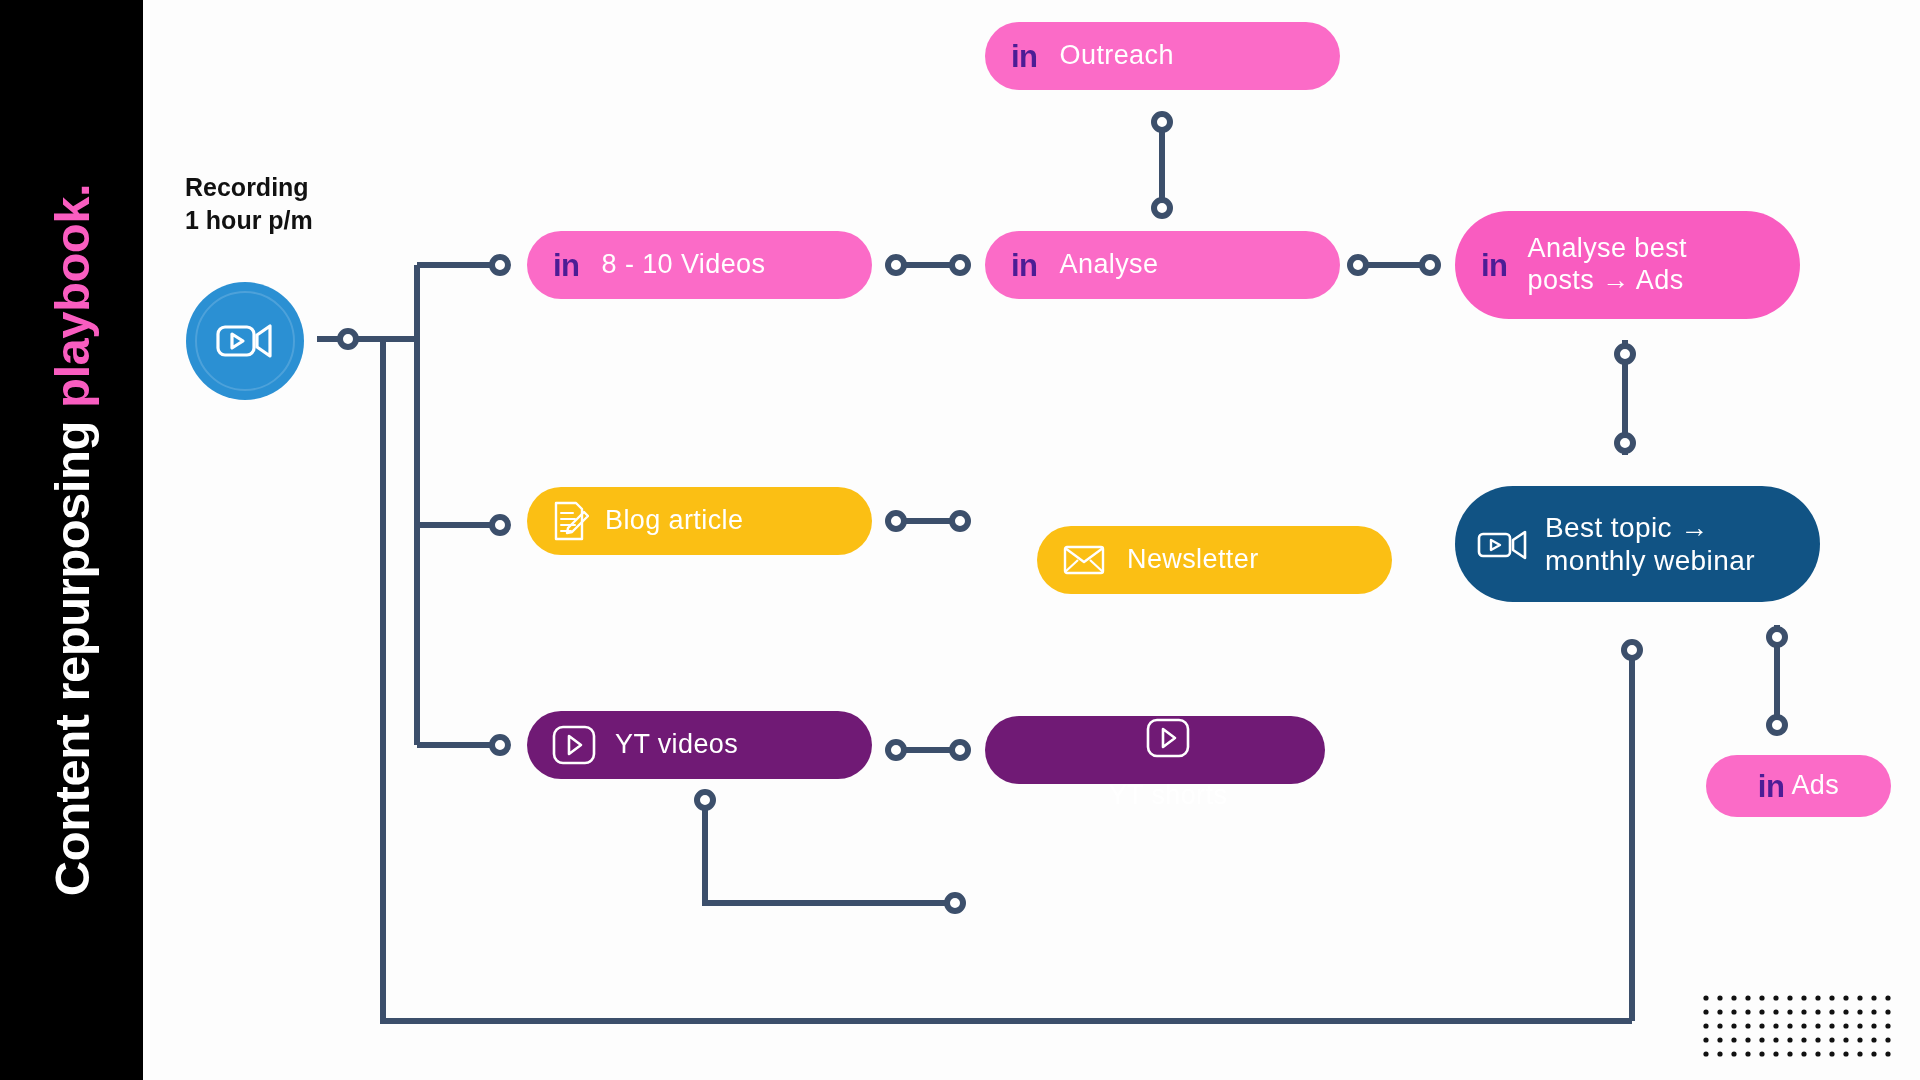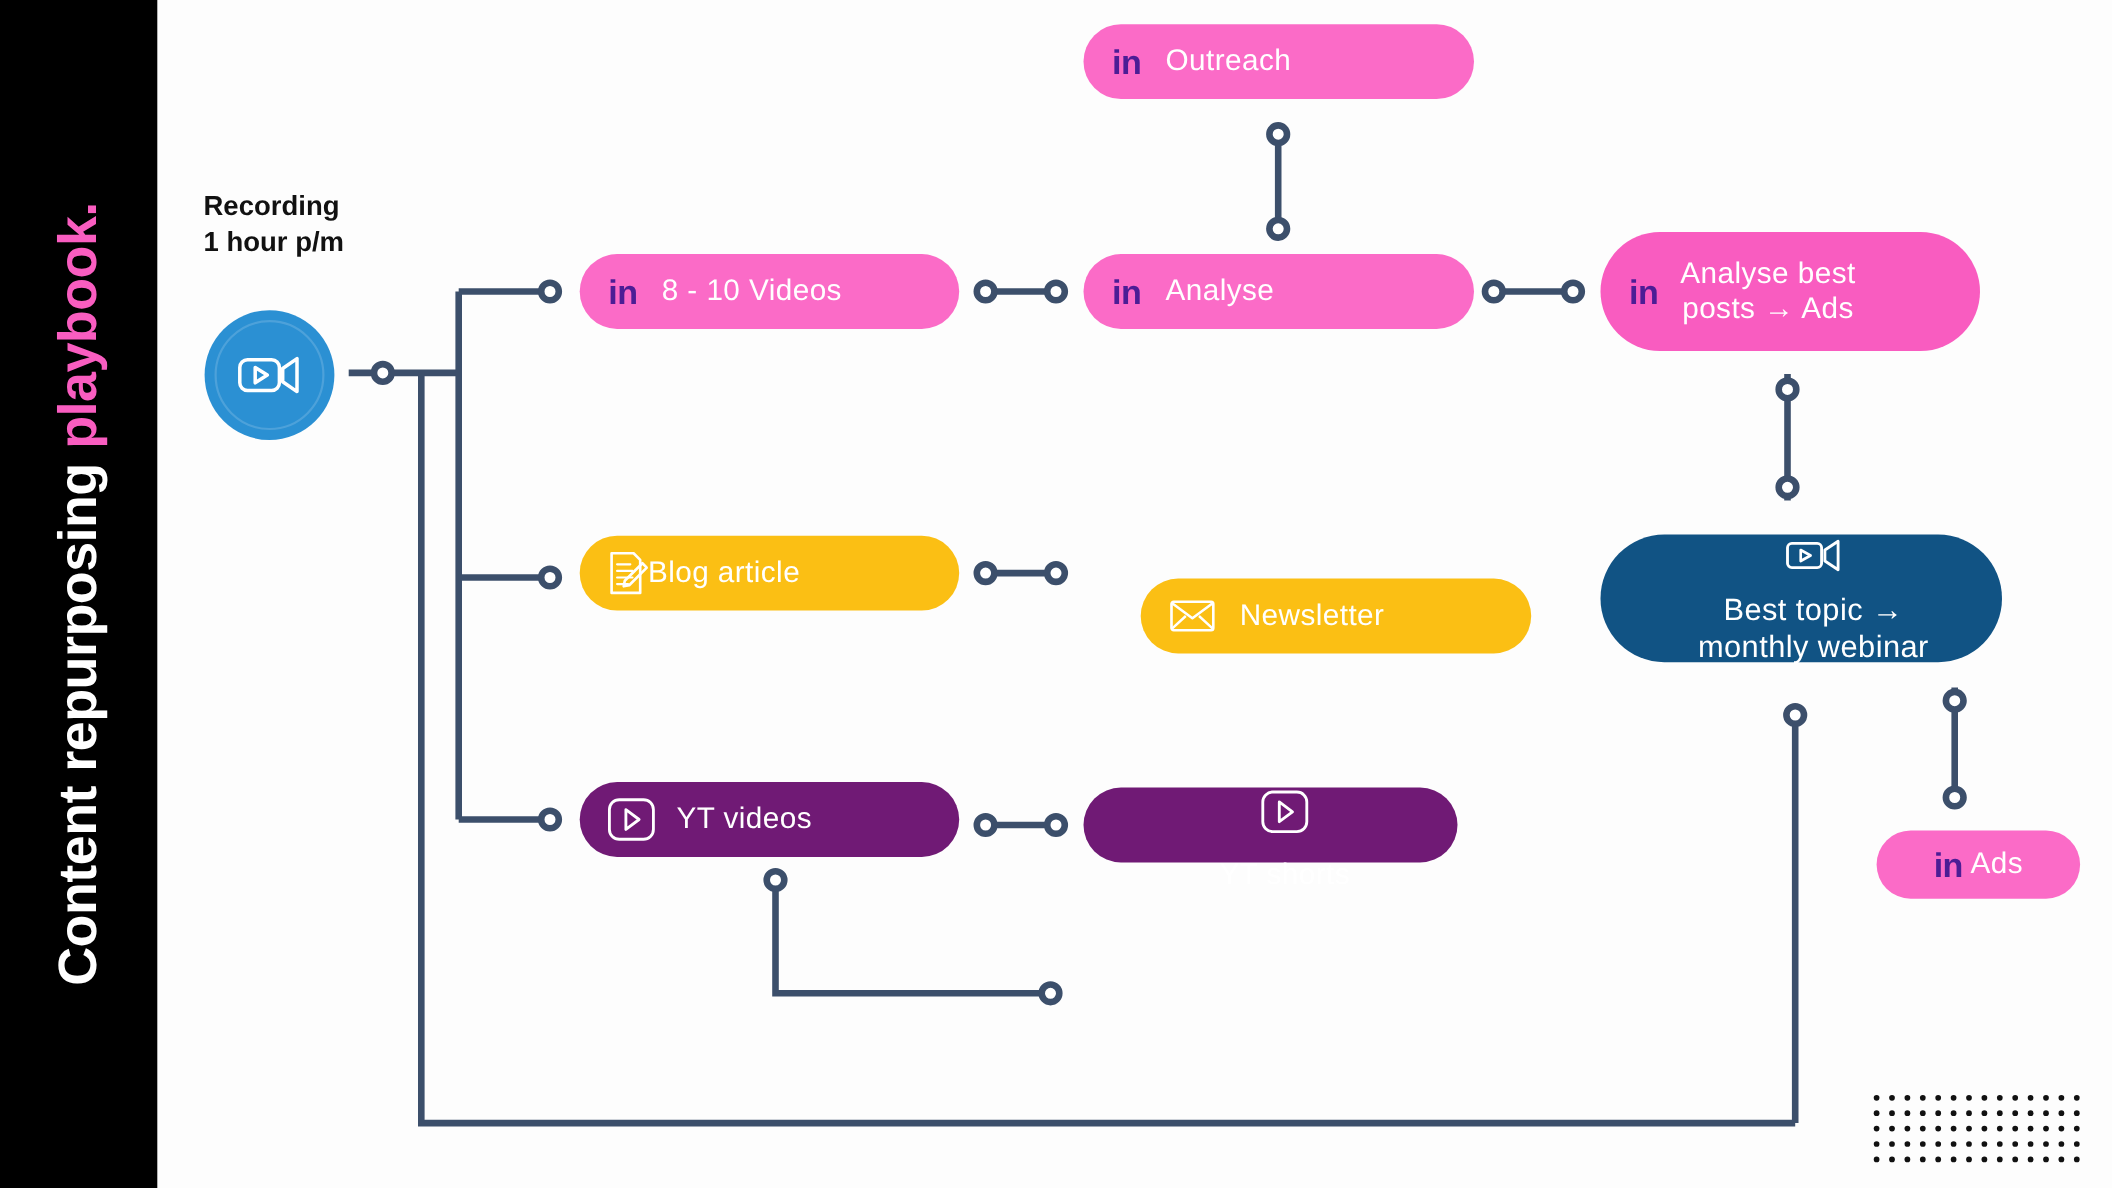--- a/index.html
+++ b/index.html
@@ -51,36 +51,36 @@
   .node .li {
     font-weight: 800; font-size: 31px; letter-spacing: -0.5px;
     line-height: 1; color: #4c1d95; flex: none;
   }
   .ico { flex: none; display: flex; align-items: center; justify-content: center; }
 
   .pink   { background: #fb6bc7; }
   .pink2  { background: #f95cc0; }
   .yellow { background: #fbbf14; }
   .blue   { background: #701a75; }
-  .navy   { background: #115384; flex-direction: column; }
+  .navy   { background: #115384; }
 
   
   #n-outreach { left: 985px; top: 22px;  width: 355px; height: 68px; padding-left: 26px; gap: 22px; }
   #n-videos   { left: 527px; top: 231px; width: 345px; height: 68px; padding-left: 26px; gap: 22px; }
   #n-organic  { left: 985px; top: 231px; width: 355px; height: 68px; padding-left: 26px; gap: 22px; }
   #n-analyse  { left: 1455px;top: 211px; width: 345px; height: 108px; padding-left: 26px; gap: 20px; }
-  #n-blog     { left: 527px; top: 487px; width: 345px; height: 68px; padding-left: 24px; }
+  #n-blog     { left: 527px; top: 487px; width: 345px; height: 68px; padding-left: 24px; gap: 16px; }
   #n-news     { left: 1037px; top: 487px; width: 355px; height: 68px; padding-left: 26px; gap: 22px; margin-top: 39px; }
   #n-webinar  { left: 1455px;top: 486px; width: 365px; height: 116px; padding-left: 22px; gap: 16px; }
   #n-ytvid    { left: 527px; top: 711px; width: 345px; height: 68px; padding-left: 24px; gap: 18px; }
   #n-ytshort  { left: 985px; top: 716px; width: 340px; height: 68px; padding-left: 26px; gap: 20px; flex-direction: column; }
   #n-library  { left: 985px; top: 838px; width: 335px; height: 116px; padding-left: 0; justify-content: center; }
   #n-ads      { left: 1706px;top: 755px; width: 185px; height: 62px; padding-left: 0; justify-content: center; gap: 7px; }
 
-  #n-analyse .label, #n-webinar .label, #n-library .label { text-align: center; }
+  #n-analyse .label, #n-webinar .label, #n-library .label { text-align: left; }
   #n-webinar .label { font-size: 28px; }
   #n-library .label { font-size: 28px; }
 
   
   #source-circle {
     position: absolute; left: 186px; top: 282px;
     width: 118px; height: 118px; border-radius: 50%;
     background: #2b90d3; z-index: 3;
     display: flex; align-items: center; justify-content: center;
   }

